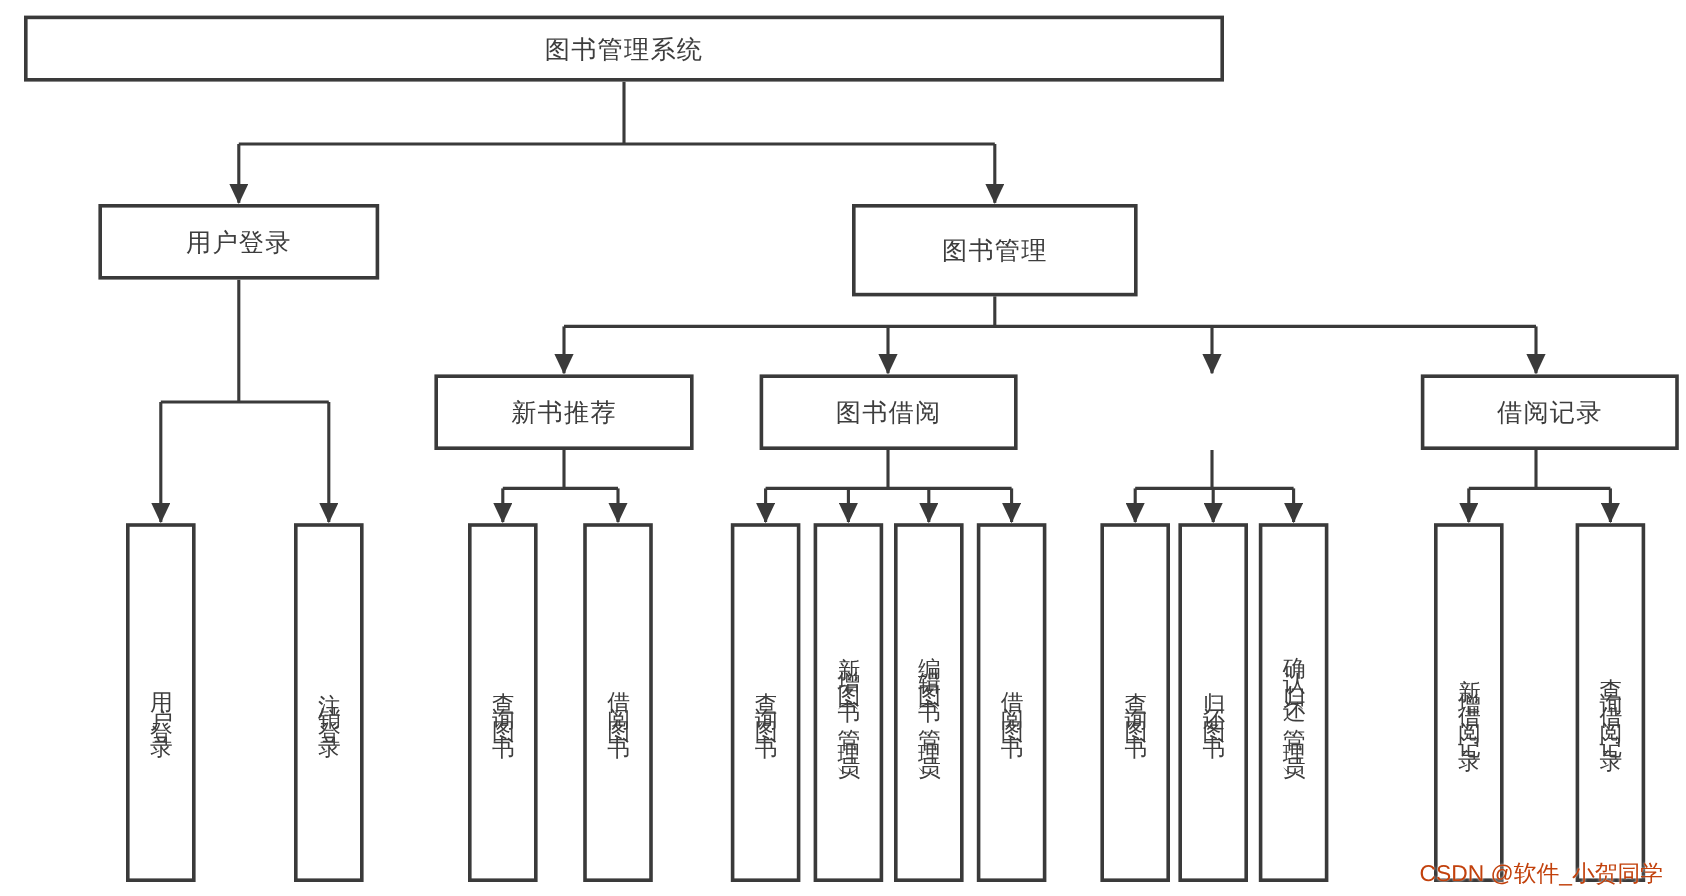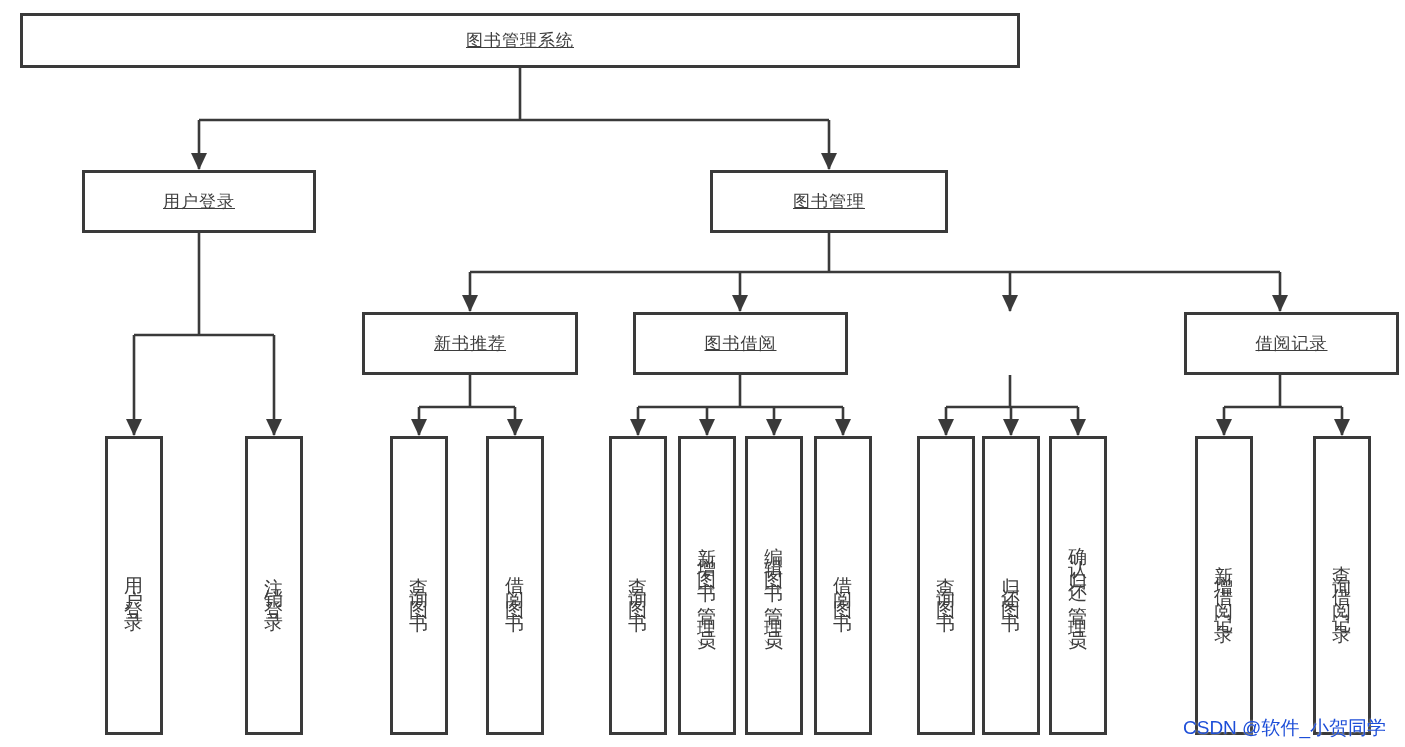--- a/index.html
+++ b/index.html
@@ -26,39 +26,38 @@
     box-sizing: border-box;
     background: #ffffff;
     border: 3px solid #3a3a3a;
     display: flex;
     align-items: center;
     justify-content: center;
     color: #3d3d3d;
     z-index: 2;
   }
   .hnode {
-    font-size: 17px;
+    font-size: 21px;
     letter-spacing: 1px;
     white-space: nowrap;
-    text-decoration: underline;
   }
   .vnode span {
     writing-mode: vertical-rl;
     text-orientation: mixed;
     font-size: 19px;
     letter-spacing: 12px;
     line-height: 1;
     color: #3d3d3d;
   }
   .watermark {
     position: absolute;
     left: 1183px;
     top: 715px;
     font-size: 19px;
-    color: #1d4ed8;
+    color: #c2410c;
     text-shadow: 0 0 2px #ffffff;
     white-space: nowrap;
     z-index: 5;
   }
 </style>
 </head>
 <body>
 
 <div class="canvas">
 
@@ -108,21 +107,21 @@
       <path d="M1280,375 V407"></path>
       <path d="M1224,407 H1342"></path>
       <line x1="1224" y1="407" x2="1224" y2="435" marker-end="url(#arrow)"></line>
       <line x1="1342" y1="407" x2="1342" y2="435" marker-end="url(#arrow)"></line>
     </g>
   </svg>
 
   <div class="node hnode" style="left:20px; top:13px; width:1000px; height:55px;">图书管理系统</div>
 
   <div class="node hnode" style="left:82px; top:170px; width:234px; height:63px;">用户登录</div>
-  <div class="node hnode" style="left:710px; top:170px; width:238px; height:63px;">图书管理</div>
+  <div class="node hnode" style="left:710px; top:170px; width:238px; height:77px;">图书管理</div>
 
   <div class="node hnode" style="left:362px; top:312px; width:216px; height:63px;">新书推荐</div>
   <div class="node hnode" style="left:633px; top:312px; width:215px; height:63px;">图书借阅</div>
   <div class="node hnode" style="left:1184px; top:312px; width:215px; height:63px;">借阅记录</div>
 
   <div class="node vnode" style="left:105px; top:436px; width:58px; height:299px;">
     <span>用户登录</span>
   </div>
   <div class="node vnode" style="left:245px; top:436px; width:58px; height:299px;">
     <span>注销登录</span>

